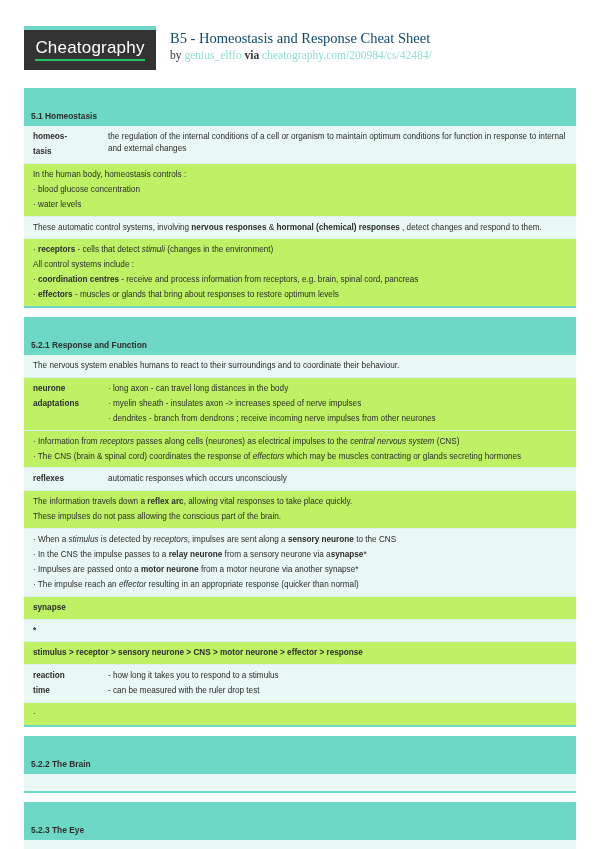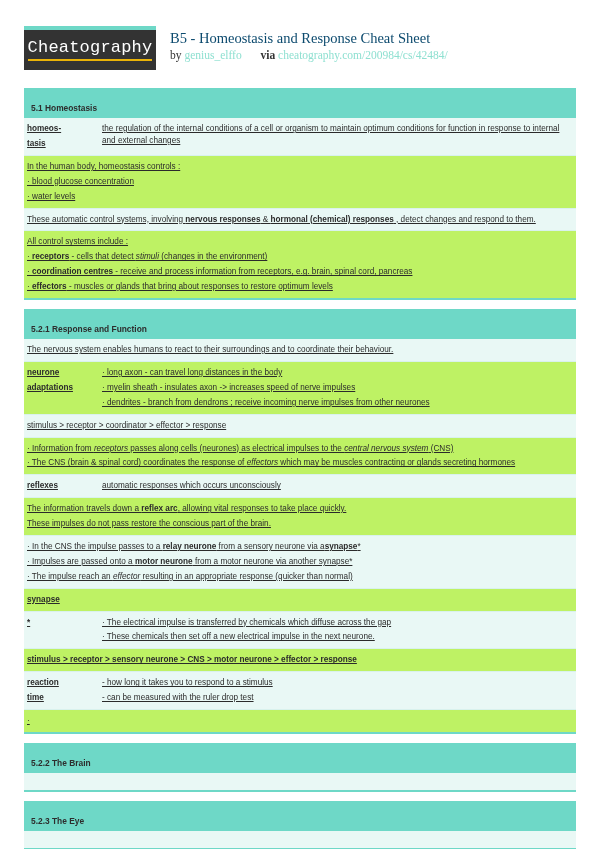--- a/index.html
+++ b/index.html
@@ -34,27 +34,27 @@
     height: 44px;
     background: #333333;
     border-top: 4px solid #6ed8c7;
     box-sizing: border-box;
     display: flex;
     align-items: center;
     justify-content: center;
     flex: 0 0 132px;
   }
   .logo-text {
-    font-family: Liberation Mono, monospace;
+    font-family: Liberation Sans, sans-serif;
     font-size: 17px;
     color: #ffffff;
     letter-spacing: .2px;
     position: relative;
     white-space: nowrap;
-    border-bottom: 2px solid #eab308;
+    border-bottom: 2px solid #22c55e;
     padding-bottom: 1px;
     line-height: 1.1;
   }
   .title-wrap {
     margin-left: 14px;
     padding-top: 3px;
   }
   .doc-title {
     font-family: "Liberation Serif", serif;
     font-size: 14.5px;
@@ -63,40 +63,39 @@
     white-space: nowrap;
   }
   .byline {
     font-family: "Liberation Serif", serif;
     font-size: 11.5px;
     color: #333333;
     margin-top: 2px;
     white-space: nowrap;
   }
   .byline .lnk { color: #8fe0d1; }
-  .byline .bold { font-weight: bold; color: #333; padding-left: 16px; }
+  .byline .bold { font-weight: bold; color: #333; }
 
   
   .block { margin-bottom: 9px; }
   .sec-head {
     background: #6ed8c7;
     color: #2d2d2d;
     font-size: 8.4px;
     font-weight: bold;
-    padding: 15px 7px 5px 7px;
+    padding: 23px 7px 5px 7px;
     line-height: 1.2;
   }
   .row {
     display: flex;
     font-size: 8.2px;
     line-height: 1.45;
-    padding: 5px 3px;
+    padding: 5px 9px;
     border-bottom: 1px solid #d9f2ed;
     box-sizing: border-box;
-    text-decoration: underline;
   }
   .row.alt { background: #e9f8f5; }
   .row.plain { background: #bef264; }
   .row .k {
     flex: 0 0 75px;
     font-weight: bold;
     padding-right: 6px;
     box-sizing: border-box;
   }
   .row .v { flex: 1 1 auto; }
@@ -151,22 +150,22 @@
               <p>· water levels</p>
             </div>
           </div>
           <div class="row alt full">
             <div class="v">
               <p>These automatic control systems, involving <b>nervous responses</b> &amp; <b>hormonal (chemical) responses</b> , detect changes and respond to them.</p>
             </div>
           </div>
           <div class="row plain full">
             <div class="v">
+              <p>· <b>receptors</b> - cells that detect <i>stimuli</i> (changes in the environment)</p>
               <p>All control systems include :</p>
-              <p>· <b>receptors</b> - cells that detect <i>stimuli</i> (changes in the environment)</p>
               <p>· <b>coordination centres</b> - receive and process information from receptors, e.g. brain, spinal cord, pancreas</p>
               <p>· <b>effectors</b> - muscles or glands that bring about responses to restore optimum levels</p>
             </div>
           </div>
         </div>
       </div>
       <div class="block">
         <div class="sec-head">5.2.1 Response and Function</div>
         <div class="sec-body">
           <div class="row alt full">
@@ -178,65 +177,57 @@
             <div class="k">
               <p>neurone</p>
               <p>adaptations</p>
             </div>
             <div class="v">
               <p>· long axon - can travel long distances in the body</p>
               <p>· myelin sheath - insulates axon -&gt; increases speed of nerve impulses</p>
               <p>· dendrites - branch from dendrons ; receive incoming nerve impulses from other neurones</p>
             </div>
           </div>
-          <div class="row alt full">
-            <div class="v">
-              <p>stimulus &gt; receptor &gt; coordinator &gt; effector &gt; response</p>
-            </div>
-          </div>
           <div class="row plain full">
             <div class="v">
               <p>· Information from <i>receptors</i> passes along cells (neurones) as electrical impulses to the <i>central nervous system</i> (CNS)</p>
               <p>· The CNS (brain &amp; spinal cord) coordinates the response of <i>effectors</i> which may be muscles contracting or glands secreting hormones</p>
             </div>
           </div>
           <div class="row alt">
             <div class="k">
               <p>reflexes</p>
             </div>
             <div class="v">
               <p>automatic responses which occurs unconsciously</p>
             </div>
           </div>
           <div class="row plain full">
             <div class="v">
               <p>The information travels down a <b>reflex arc</b>, allowing vital responses to take place quickly.</p>
-              <p>These impulses do not pass restore the conscious part of the brain.</p>
+              <p>These impulses do not pass allowing the conscious part of the brain.</p>
             </div>
           </div>
           <div class="row alt full">
             <div class="v">
+              <p>· When a <i>stimulus</i> is detected by <i>receptors</i>, impulses are sent along a <b>sensory neurone</b> to the CNS</p>
               <p>· In the CNS the impulse passes to a <b>relay neurone</b> from a sensory neurone via a<b>synapse</b>*</p>
               <p>· Impulses are passed onto a <b>motor neurone</b> from a motor neurone via another synapse*</p>
               <p>· The impulse reach an <i>effector</i> resulting in an appropriate response (quicker than normal)</p>
             </div>
           </div>
           <div class="row plain">
             <div class="k">
               <p>synapse</p>
             </div>
           </div>
           <div class="row alt">
             <div class="k">
               <p>*</p>
             </div>
-            <div class="v">
-              <p>· The electrical impulse is transferred by chemicals which diffuse across the gap</p>
-              <p>· These chemicals then set off a new electrical impulse in the next neurone.</p>
-            </div>
           </div>
           <div class="row plain full">
             <div class="v">
               <p><b>stimulus &gt; receptor &gt; sensory neurone &gt; CNS &gt; motor neurone &gt; effector &gt; response</b></p>
             </div>
           </div>
           <div class="row alt">
             <div class="k">
               <p>reaction</p>
               <p>time</p>

